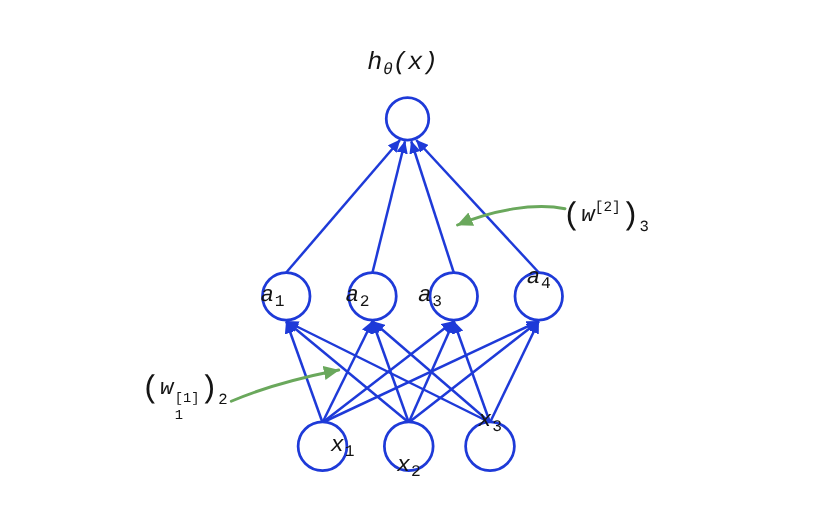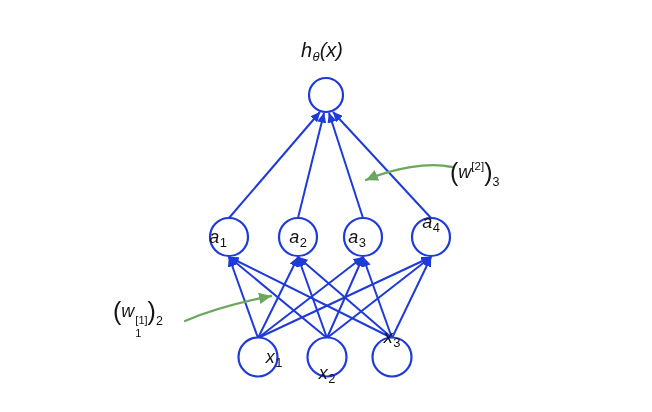--- a/index.html
+++ b/index.html
@@ -10,21 +10,21 @@
     --bg: #ffffff;
   }
   * { margin: 0; padding: 0; box-sizing: border-box; }
   body { background: #fff; }
   .canvas {
     position: relative;
     width: 652px;
     height: 412px;
     background: var(--bg);
     overflow: hidden;
-    font-family: Liberation Sans, sans-serif;
+    font-family: Liberation Mono, monospace;
     color: var(--text);
   }
   svg.net { position: absolute; left: 0; top: 0; }
   .edge-line { stroke: var(--edge); stroke-width: 2; fill: none; }
   .node-circle { stroke: var(--edge); stroke-width: 2.2; fill: var(--node-fill); }
   .blue-head { fill: var(--edge); }
   .green-path { stroke: var(--annotation-arrow); stroke-width: 2.3; fill: none; stroke-linecap: round; }
   .green-head { fill: var(--annotation-arrow); }
 
   .label {
@@ -119,24 +119,24 @@
     </g>
   </svg>
 
   <div class="label func-label" style="left:322px; top:51px">
     <span class="mi">h</span><span class="msub mi">θ</span><span class="mi">(x)</span>
   </div>
 
   <div class="label" style="left:218px; top:238px">
     <span class="mi">a</span><span class="msub">1</span>
   </div>
-  <div class="label" style="left:298px; top:238px">
+  <div class="label" style="left:286px; top:238px">
     <span class="mi">a</span><span class="msub">2</span>
   </div>
-  <div class="label" style="left:357px; top:238px">
+  <div class="label" style="left:344px; top:238px">
     <span class="mi">a</span><span class="msub">3</span>
   </div>
   <div class="label" style="left:431px; top:223px">
     <span class="mi">a</span><span class="msub">4</span>
   </div>
 
   <div class="label" style="left:274px; top:358px">
     <span class="mi">x</span><span class="msub">1</span>
   </div>
   <div class="label" style="left:327px; top:374px">

